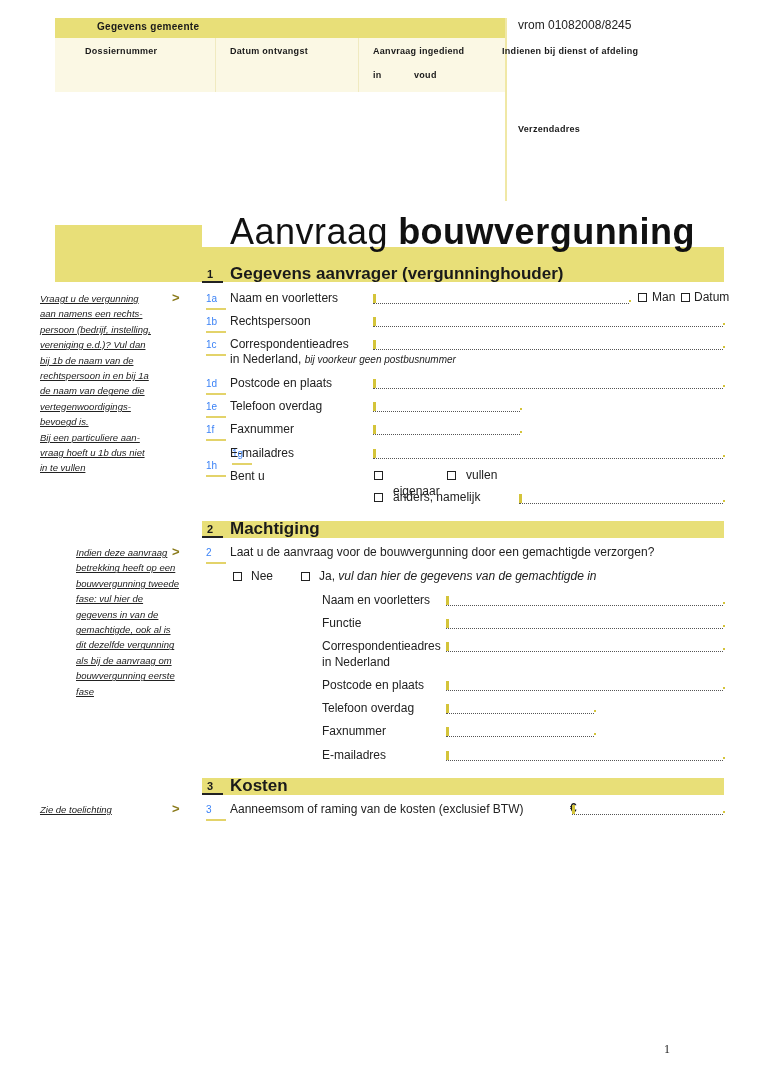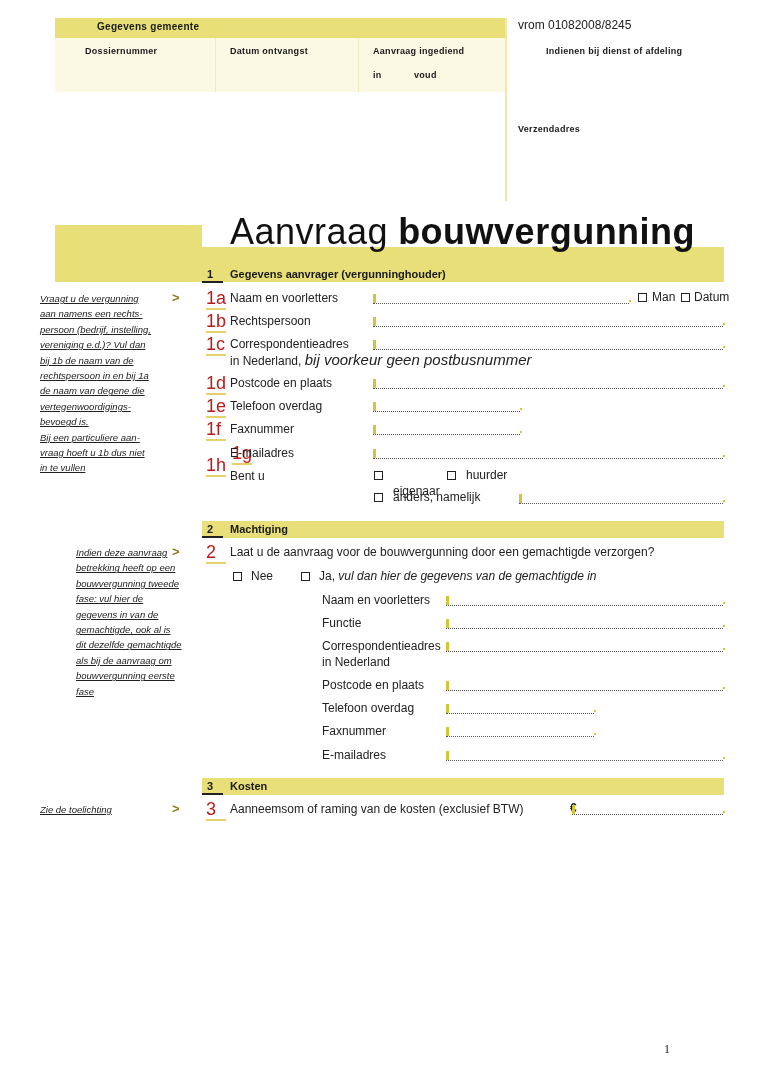--- a/index.html
+++ b/index.html
@@ -22,31 +22,31 @@
   
   .left-block { left:55px; top:225px; width:147px; height:57px; background:#e8df78; }
   .title-band { left:202px; top:247px; width:522px; height:35px; background:#e8df78; }
   .title { left:230px; top:212px; font-size:36px; line-height:40px; color:#111; white-space:nowrap; }
   .title b { font-weight:bold; letter-spacing:0.5px; }
   .title .light { font-weight:normal; letter-spacing:0.5px; }
 
   
   .sec-band { left:202px; width:522px; height:17px; background:#e8df78; }
   .sec-num { font-size:11px; font-weight:bold; width:21px; border-bottom:2px solid #222; text-align:left; padding-left:5px; box-sizing:border-box; line-height:14px; }
-  .sec-title { font-size:11px; font-weight:bold; line-height:14px; }
+  .sec-title { font-size:17px; font-weight:bold; line-height:14px; }
 
   
   .note { left:40px; width:130px; font-size:9.5px; font-style:italic; line-height:15.4px; color:#222;text-decoration:underline; }
   .arrow { left:172px; font-size:13px; font-weight:bold; color:#8a7a1a; }
 
   
-  .q-num { left:206px; font-size:18px; line-height:15px; color:#b91c1c; }
+  .q-num { left:206px; font-size:10px; line-height:15px; color:#3b82f6; }
   .q-num::after { content:""; position:absolute; left:0; top:17px; width:20px; height:2px; background:#e3d36a; }
   .q-label { font-size:12px; line-height:15px; color:#222; white-space:nowrap; }
-  .q-label i { font-size:15px; }
+  .q-label i { font-size:10px; }
   .line { height:10px; border-bottom:1px dotted #555; box-sizing:border-box; }
   .line::before { content:""; position:absolute; left:0; top:0; width:3px; height:9px; background:#d4c43a; }
   .line::after { content:""; position:absolute; right:-2px; top:6px; width:2px; height:2px; background:#d4c43a; }
   .cb { width:9px; height:9px; border:1px solid #222; box-sizing:border-box; background:#fff; }
   .cb-label { font-size:12px; line-height:15px; color:#222; white-space:nowrap; }
   .cb-label i { font-style:italic; }
   .euro { font-size:12px; font-weight:bold; }
   .page-num { left:664px; top:1042px; font-size:12px; font-family:"Liberation Serif", serif; }
 </style>
 </head>
@@ -59,21 +59,21 @@
 <div class="abs gem-col-sep" style="left:358px;"></div>
 
 <div class="abs gem-field-label" style="left:85px; top:46px;">Dossiernummer</div>
 <div class="abs gem-field-label" style="left:230px; top:46px;">Datum ontvangst</div>
 <div class="abs gem-field-label" style="left:373px; top:46px;">Aanvraag ingediend</div>
 <div class="abs gem-field-label" style="left:373px; top:70px;">in</div>
 <div class="abs gem-field-label" style="left:414px; top:70px;">voud</div>
 
 <div class="abs v-rule"></div>
 <div class="abs ref">vrom 01082008/8245</div>
-<div class="abs right-label" style="left:546px; top:46px;">Indienen bij dienst of afdeling</div>
+<div class="abs right-label" style="left:502px; top:46px;">Indienen bij dienst of afdeling</div>
 <div class="abs right-label" style="left:518px; top:124px;">Verzendadres</div>
 
 <div class="abs left-block"></div>
 <div class="abs title-band"></div>
 <div class="abs title">
   <span class="light">Aanvraag</span>
   <b>bouwvergunning</b>
 </div>
 
 <div class="abs sec-num" style="left:202px; top:267px;">1</div>
@@ -129,37 +129,37 @@
 
 <div class="abs q-num" style="top:446px;margin-left:26px;">1g</div>
 <div class="abs q-label" style="left:230px; top:446px;">E-mailadres</div>
 <div class="abs line" style="left:373px; top:449px; width:350px;"></div>
 
 <div class="abs q-num" style="top:458px;">1h</div>
 <div class="abs q-label" style="left:230px; top:469px;">Bent u</div>
 <div class="abs cb" style="left:374px; top:471px;"></div>
 <div class="abs cb-label" style="left:393px; top:468px;margin-top:16px;">eigenaar</div>
 <div class="abs cb" style="left:447px; top:471px;"></div>
-<div class="abs cb-label" style="left:466px; top:468px;">huurder</div>
+<div class="abs cb-label" style="left:466px; top:468px;">vullen</div>
 <div class="abs cb" style="left:374px; top:493px;"></div>
 <div class="abs cb-label" style="left:393px; top:490px;">anders, namelijk</div>
 <div class="abs line" style="left:519px; top:494px; width:204px;"></div>
 
 <div class="abs sec-band" style="top:521px;"></div>
 <div class="abs sec-num" style="left:202px; top:522px;">2</div>
 <div class="abs sec-title" style="left:230px; top:522px;">Machtiging</div>
 
 <div class="abs note" style="top:545px;margin-left:36px;">
   <div>Indien deze aanvraag</div>
   <div>betrekking heeft op een</div>
   <div>bouwvergunning tweede</div>
   <div>fase: vul hier de</div>
   <div>gegevens in van de</div>
   <div>gemachtigde, ook al is</div>
-  <div>dit dezelfde gemachtigde</div>
+  <div>dit dezelfde vergunning</div>
   <div>als bij de aanvraag om</div>
   <div>bouwvergunning eerste</div>
   <div>fase</div>
 </div>
 <div class="abs arrow" style="top:544px;">&gt;</div>
 
 <div class="abs q-num" style="top:545px;">2</div>
 <div class="abs q-label" style="left:230px; top:545px;">Laat u de aanvraag voor de bouwvergunning door een gemachtigde verzorgen?</div>
 
 <div class="abs cb" style="left:233px; top:572px;"></div>

